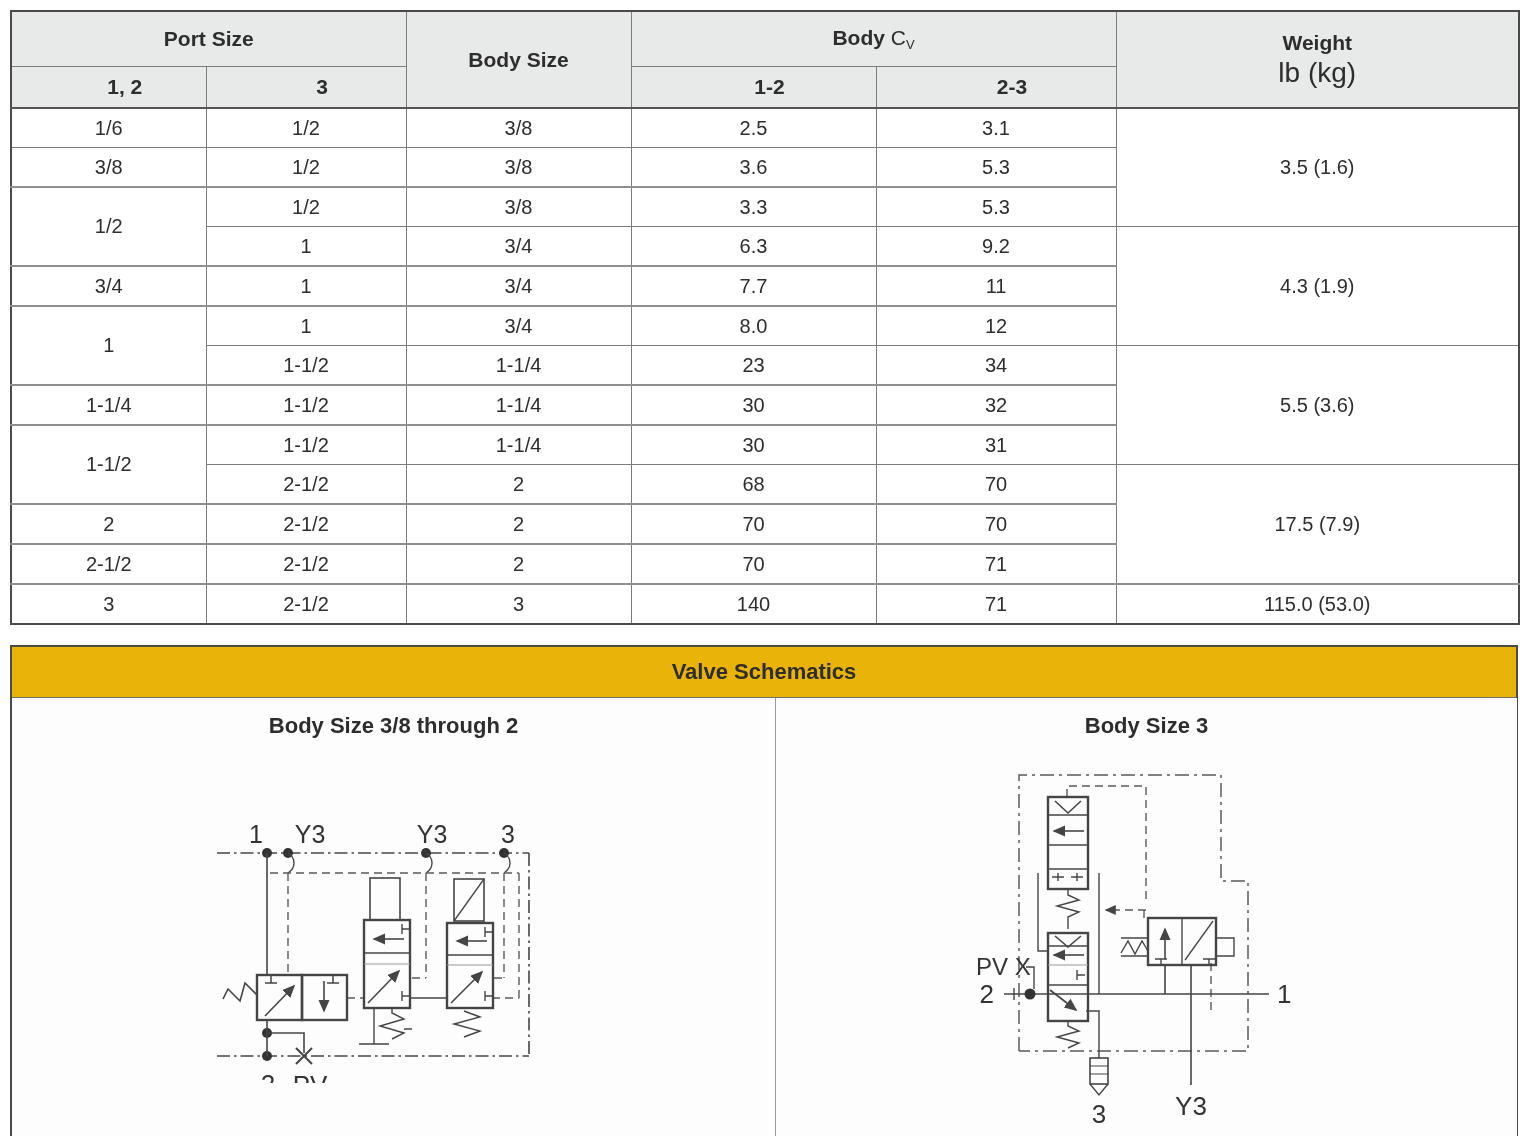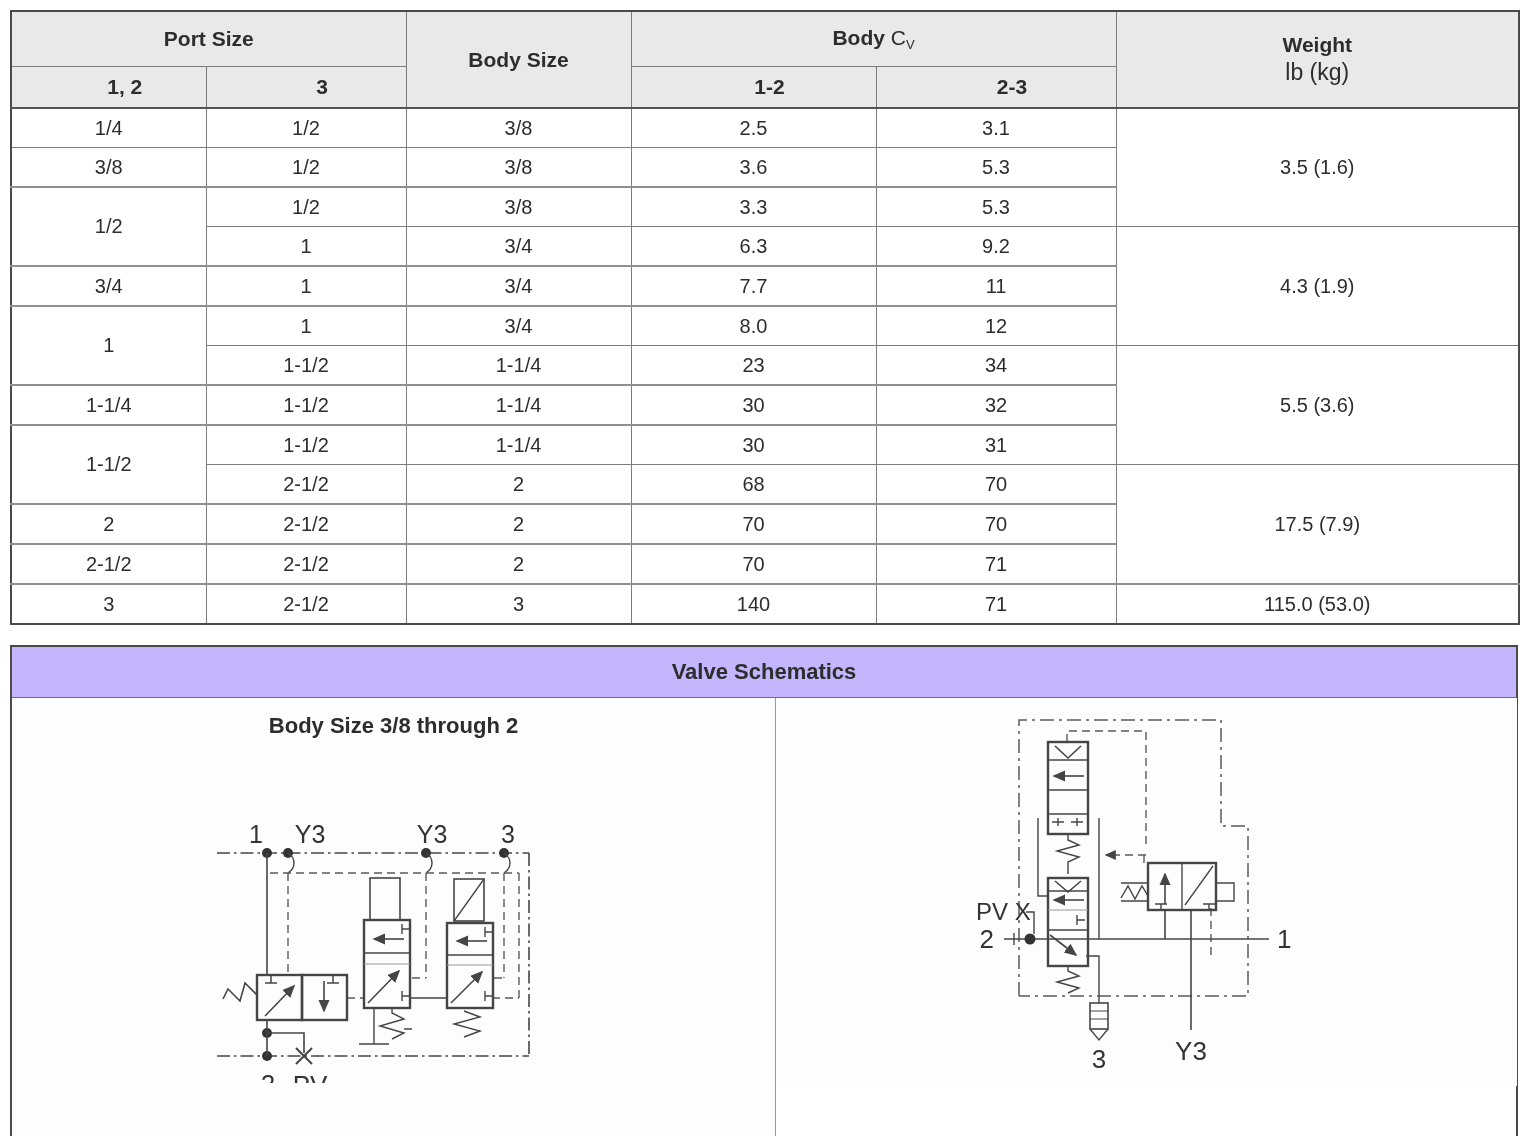--- a/index.html
+++ b/index.html
@@ -9,27 +9,27 @@
   
   table.spec{border-collapse:collapse;width:1508px;table-layout:fixed;}
   table.spec th,table.spec td{border:1px solid #7c7c7c;text-align:center;vertical-align:middle;padding:0;}
   table.spec{border:2px solid #4a4a4a;}
   table.spec thead th{background:#e8e9e9;font-size:21px;font-weight:bold;}
   table.spec thead{border-bottom:2px solid #555;}
   table.spec thead tr.h1 th{height:54px;}
   table.spec thead tr.h2 th{height:40px;padding-left:32px;}
   table.spec tbody td{height:38px;font-size:20px;font-weight:normal;background:#fff;}
   table.spec tbody tr.grp td{border-top:2px solid #8f8f8f;}
-  th.weight-h .unit{font-weight:normal;font-size:23px;display:block;margin-top:2px;}
+  th.weight-h .unit{font-weight:normal;font-size:28px;display:block;margin-top:2px;}
   .subv{font-size:13px;vertical-align:-4px;}
   .flow-c{font-weight:normal;}
 
   
   .schem-box{margin-top:20px;border:2px solid #4a4a4a;width:1504px;}
-  .schem-title{height:50px;line-height:50px;background:#c4b5fd;border-bottom:1px solid #6e6e6e;
+  .schem-title{height:50px;line-height:50px;background:#eab308;border-bottom:1px solid #6e6e6e;
                text-align:center;font-size:22px;font-weight:bold;}
   .schem-cols{display:flex;}
   .schem-col{display:flex;flex-direction:column;}
   .schem-col.left{width:763px;}
   .schem-col.right{flex:1;border-left:1px solid #9a9a9a;}
   .schem-sub{height:55px;line-height:55px;text-align:center;font-size:22px;font-weight:bold;background:#fdfdfd;}
   .schem-canvas{height:388px;background:#fdfdfd;overflow:hidden;}
   svg{display:block;}
   svg text{font-family:"Liberation Sans",sans-serif;fill:#333;}
   .lnD{stroke:#454545;fill:none;}
@@ -58,21 +58,21 @@
       </tr>
       <tr class="h2">
         <th>1, 2</th>
         <th>3</th>
         <th>1-2</th>
         <th>2-3</th>
       </tr>
     </thead>
     <tbody>
       <tr>
-        <td>1/4</td>
+        <td>1/6</td>
         <td>1/2</td>
         <td>3/8</td>
         <td>2.5</td>
         <td>3.1</td>
         <td rowspan="3">3.5 (1.6)</td>
       </tr>
       <tr>
         <td>3/8</td>
         <td>1/2</td>
         <td>3/8</td>
@@ -247,20 +247,21 @@
 
           <g clip-path="url(#clipBottomL)">
             <text x="256" y="340" font-size="26" text-anchor="middle">2</text>
             <text x="298" y="341" font-size="26" text-anchor="middle">PV</text>
           </g>
         </svg>
         </div>
       </div>
 
       <div class="schem-col right">
+        <div class="schem-sub">Body Size 3</div>
         <div class="schem-canvas">
         <svg width="741" height="388" viewBox="0 0 741 388">
           <defs>
             <marker id="ahR" markerWidth="9" markerHeight="8" refX="7" refY="3.5" orient="auto">
               <path d="M0,0 L8,3.5 L0,7 Z" fill="#454545"></path>
             </marker>
           </defs>
 
           <g>
             <path class="lnG" stroke-width="1.5" stroke-dasharray="14 5 3 5" d="M243,298 L243,22 L445,22 L445,128 L472,128 L472,298 L243,298"></path>

